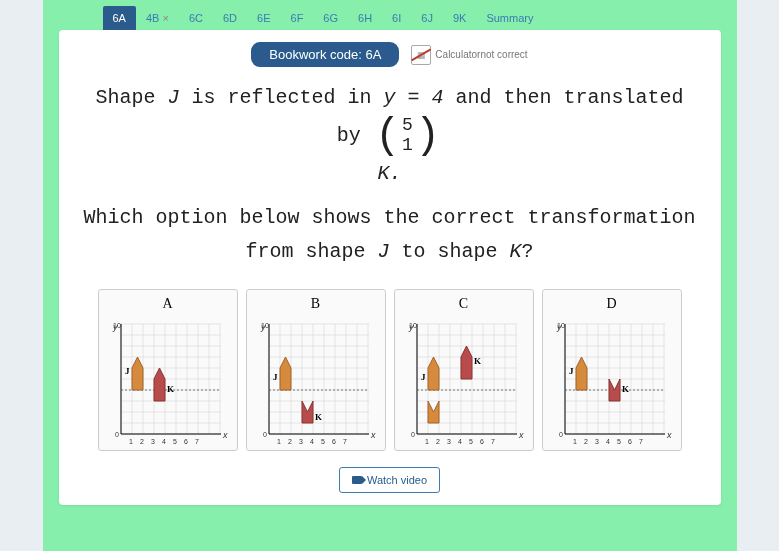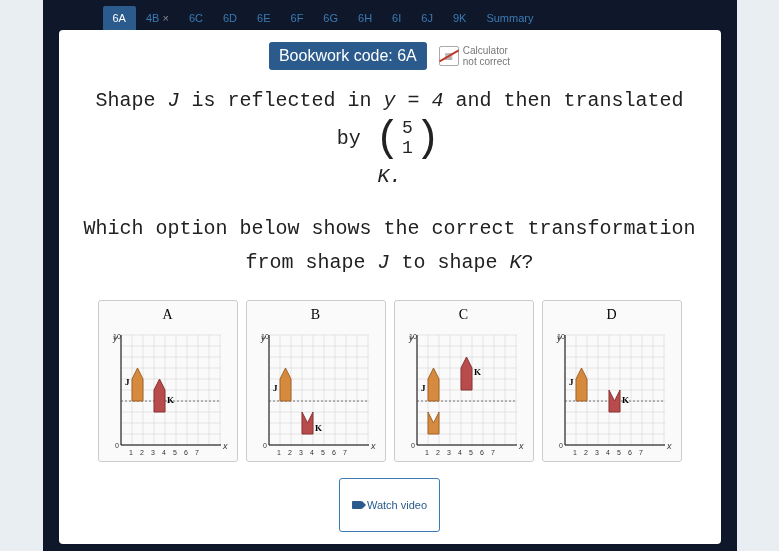--- a/index.html
+++ b/index.html
@@ -1,24 +1,24 @@
 <!DOCTYPE html>
 <html><head>
 <meta charset="utf-8">
 <style>
 body{margin:0;font-family:Arial,Helvetica,sans-serif;background:#e8eef2;display:flex;justify-content:center}
-.page{width:694px;height:551px;background:#0f172a;position:relative;overflow:hidden}
+.page{width:694px;height:551px;background:#86efac;position:relative;overflow:hidden}
 .tabs{display:flex;gap:0;padding:6px 20px 0 60px;font-size:11px;color:#4a6}
 .tab{padding:6px 10px;color:#3b7bb3;cursor:pointer}
 .tab.active{background:#2a5b8c;color:#fff;border-radius:2px 2px 0 0}
 .tab.closable::after{content:" ×";color:#888}
 .summary{color:#3b7bb3}
 .content{background:#fff;margin:0 16px 10px 16px;border-radius:4px;padding:12px 20px 12px 20px;box-shadow:0 1px 3px rgba(0,0,0,.08)}
 .meta{display:flex;justify-content:center;align-items:center;gap:12px;margin-bottom:14px}
-.bookwork{background:#2a5b8c;color:#fff;font-size:16px;padding:5px 10px;border-radius:3px}
+.bookwork{background:#2a5b8c;color:#fff;font-size:13px;padding:5px 18px;border-radius:9px}
 .calc{display:flex;align-items:center;gap:4px;font-size:10px;color:#777}
 .calc-icon{width:18px;height:18px;border:1px solid #aaa;border-radius:2px;position:relative;display:flex;align-items:center;justify-content:center;font-size:9px;color:#999}
 .calc-icon::after{content:"";position:absolute;width:22px;height:1.5px;background:#c0392b;transform:rotate(-30deg)}
 .question{font-family:Liberation Mono, monospace;font-size:20px;color:#222;text-align:center;line-height:1.7}
 .question .it{font-style:italic}
 .vec{display:inline-flex;align-items:center;vertical-align:middle;margin:0 2px}
 .vec .paren{font-size:42px;font-weight:300;line-height:1}
 .vec .nums{display:flex;flex-direction:column;font-size:18px;line-height:1.1;padding:0 2px}
 .options{display:flex;justify-content:center;gap:8px;margin-top:20px}
 .opt{border:1px solid #ccc;border-radius:3px;background:#fafafa;padding:4px;cursor:pointer}
@@ -26,21 +26,21 @@
 svg.graph{display:block}
 .grid line{stroke:#ccc;stroke-width:.5}
 .axis{stroke:#000;stroke-width:1}
 .shapeJ{fill:#d68a3e;stroke:#a0622a;stroke-width:1}
 .shapeK{fill:#b84c4c;stroke:#8a3030;stroke-width:1}
 .dashline{stroke:#555;stroke-width:.8;stroke-dasharray:2 2}
 .tick text{font-size:7px;fill:#333}
 .axlabel{font-size:9px;fill:#333;font-style:italic}
 .shplabel{font-size:9px;fill:#000;font-family:Georgia,serif;font-weight:bold}
 .watch{display:flex;justify-content:center;margin-top:16px}
-.watch-btn{border:1px solid #3b7bb3;color:#2a5b8c;background:#fff;font-size:11px;padding:20px 12px;border-radius:3px;display:flex;align-items:center;gap:5px;cursor:pointer}
+.watch-btn{border:1px solid #3b7bb3;color:#2a5b8c;background:#fff;font-size:11px;padding:6px 12px;border-radius:3px;display:flex;align-items:center;gap:5px;cursor:pointer}
 .watch-btn .wi{width:10px;height:8px;background:#2a5b8c;border-radius:1px;position:relative}
 .watch-btn .wi::after{content:"";position:absolute;right:-4px;top:0;border-left:4px solid #2a5b8c;border-top:4px solid transparent;border-bottom:4px solid transparent}
 </style>
 </head>
 <body>
 <div class="page">
 
 <div class="tabs">
   <span class="tab active">6A</span>
   <span class="tab closable">4B</span>
@@ -55,41 +55,41 @@
   <span class="tab">9K</span>
   <span class="tab summary">Summary</span>
 </div>
 
 <div class="content">
 
   <div class="meta">
     <span class="bookwork">Bookwork code: 6A</span>
     <span class="calc">
       <span class="calc-icon">▦</span>
-      <span style="display:flex;flex-direction:column;line-height:1.1">
+      <span style="display:flex;flex-direction:row;line-height:1.1">
         <span>Calculator</span>
         <span>not correct</span>
       </span>
     </span>
   </div>
 
   <div class="question">
     <div>
       <span>Shape </span><span class="it">J</span><span> is reflected in </span><span class="it">y = 4</span><span> and then translated by </span>
       <span class="vec">
         <span class="paren">(</span>
         <span class="nums">
               <span>5</span>
               <span>1</span>
             </span>
         <span class="paren">)</span>
       </span>
     </div>
     <div><span class="it">K.</span></div>
-    <div style="margin-top:18px">
+    <div style="margin-top:10px">
       <span>Which option below shows the correct transformation from shape </span><span class="it">J</span><span> to shape </span><span class="it">K</span><span>?</span>
     </div>
   </div>
 
   <div class="options">
 
     <div class="opt">
       <div class="opt-label">A</div>
       <svg class="graph" width="130" height="130" viewBox="0 0 130 130">
         <g transform="translate(18,8)">

